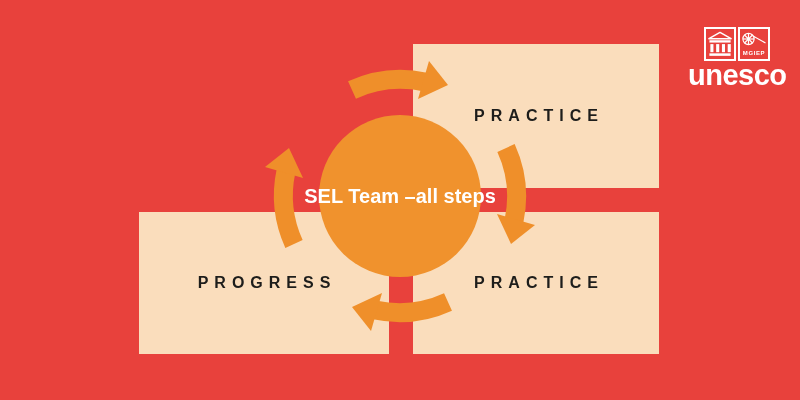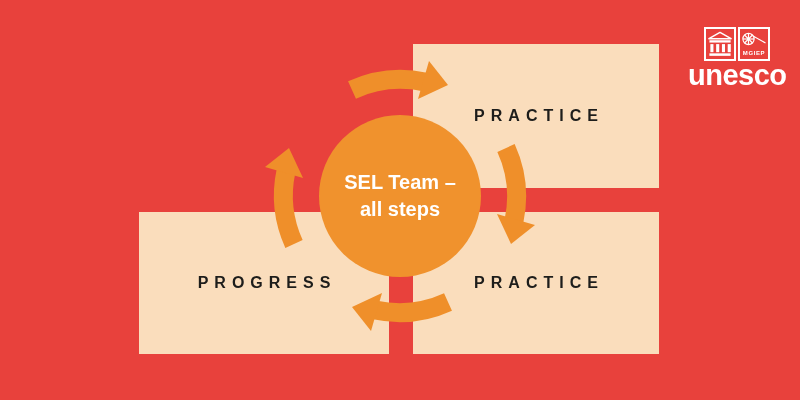--- a/index.html
+++ b/index.html
@@ -22,21 +22,21 @@
     letter-spacing:6px;margin-right:-6px;white-space:nowrap;
   }
   
   .arrows{position:absolute;left:0;top:0;width:800px;height:400px;pointer-events:none;}
   .arrow-arc{fill:none;stroke:#EF8F2A;stroke-width:19;}
   .arrow-head{fill:#EF8F2A;stroke:none;}
   
   .center-circle{
     position:absolute;left:319px;top:115px;width:162px;height:162px;
     border-radius:50%;background:#F0922D;
-    display:flex;flex-direction:column;align-items:center;justify-content:center;
+    display:flex;flex-direction:row;align-items:center;justify-content:center;
     text-align:center;
   }
   .center-line{
     color:#FFFFFF;font-size:20px;font-weight:bold;line-height:27px;white-space:nowrap;
   }
   
   .logo{
     position:absolute;left:688px;top:27px;width:98px;
     display:flex;flex-direction:column;align-items:flex-start;color:#FFFFFF;
   }

